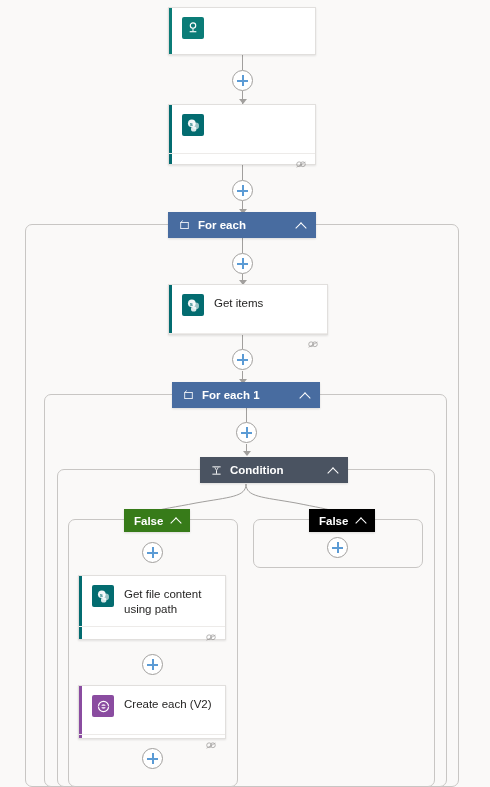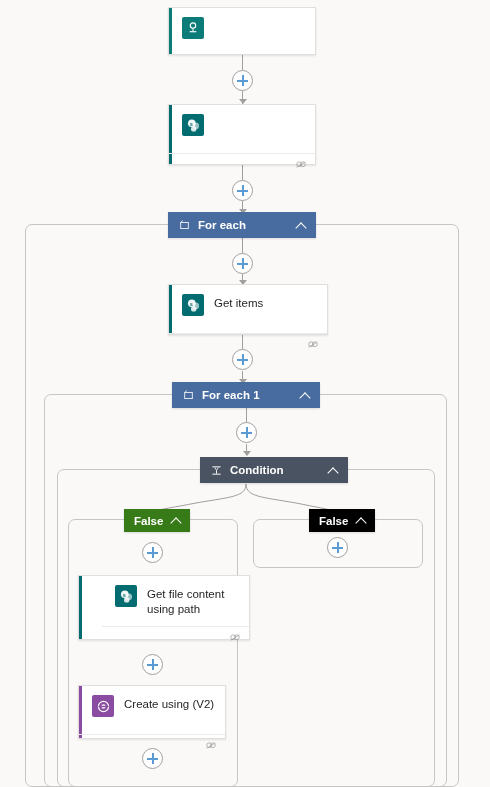--- a/index.html
+++ b/index.html
@@ -342,21 +342,21 @@
 
   <div class="branch-box" style="left:68px; top:519px; width:170px; height:268px;"></div>
 
   <div class="branch-badge true" style="left:124px; top:509px;">
     <span class="blabel">False</span>
     <span class="chev"></span>
   </div>
 
   <div class="plus" style="left:142px; top:542px;"></div>
 
-  <div class="card" style="left:78px; top:575px; width:172px; height:65px;padding-left:23px;">
+  <div class="card" style="left:78px; top:575px; width:148px; height:65px;">
     <div class="accent" style="background:#036c70;"></div>
     <div class="body">
       <div class="icon" style="background:#036c70;">
         <svg width="15" height="15" viewBox="0 0 16 16">
           <circle cx="6.2" cy="5.6" r="4.1" fill="#ffffff" opacity="0.95"></circle>
           <circle cx="10.4" cy="8.4" r="3.5" fill="#ffffff" opacity="0.6"></circle>
           <circle cx="8.2" cy="11.6" r="2.9" fill="#ffffff" opacity="0.85"></circle>
           <text x="4.0" y="8.0" font-family="Liberation Sans, sans-serif" font-size="6" font-weight="bold" fill="#036c70">s</text>
         </svg>
       </div>
@@ -378,21 +378,21 @@
   <div class="card" style="left:78px; top:685px; width:148px; height:54px;">
     <div class="accent" style="background:#8a4ca0;"></div>
     <div class="body">
       <div class="icon" style="background:#8a4ca0;">
         <svg width="15" height="15" viewBox="0 0 16 16">
           <circle cx="8" cy="8" r="5.4" fill="none" stroke="#ffffff" stroke-width="1.3"></circle>
           <circle cx="8" cy="8" r="2.4" fill="#ffffff" opacity="0.9"></circle>
           <rect x="2.6" y="7.3" width="10.8" height="1.4" fill="#8a4ca0"></rect>
         </svg>
       </div>
-      <div class="title">Create using (V2)</div>
+      <div class="title">Create each (V2)</div>
     </div>
     <div class="footer">
       <span class="info">
         <svg width="12" height="12" viewBox="0 0 16 16">
           <circle cx="5.5" cy="7" r="3.2" fill="none" stroke="#605e5c" stroke-width="1.1"></circle>
           <circle cx="10.5" cy="7" r="3.2" fill="none" stroke="#605e5c" stroke-width="1.1"></circle>
           <path d="M2 11 L14 4" stroke="#605e5c" stroke-width="1"></path>
         </svg>
       </span>
     </div>

